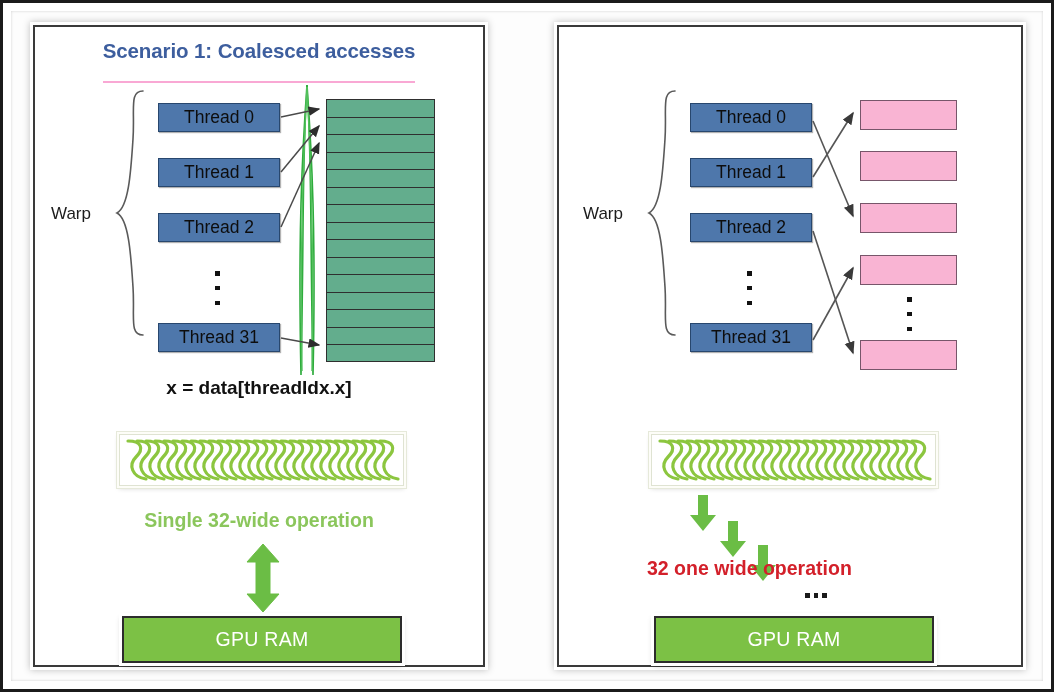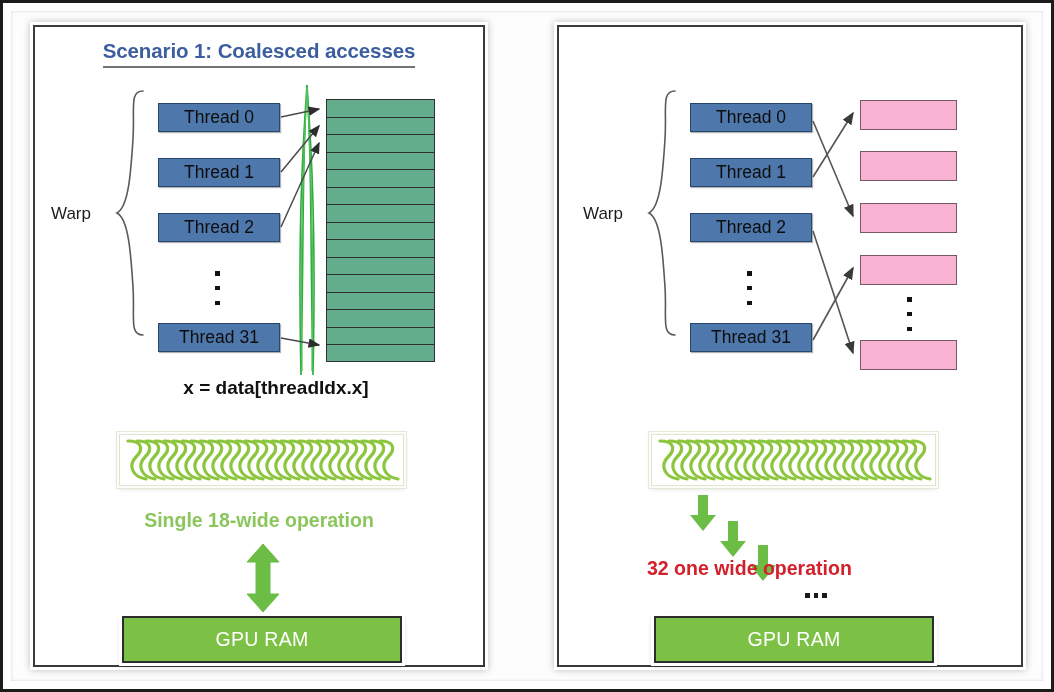--- a/index.html
+++ b/index.html
@@ -33,22 +33,22 @@
   #panel-right{left:546px;width:466px;}
 
   .panel-title{
     position:absolute;top:12px;left:0;width:100%;
     text-align:center;
     font-size:20.5px;font-weight:bold;
     color:#3d5e9e;
     letter-spacing:-0.1px;
   }
   .panel-title span{
-    border-bottom:2px solid #737373;
-    padding-bottom:4px;
+    border-bottom:2px solid #f9a8d4;
+    padding-bottom:19px;
   }
 
   
   .warp-label{
     position:absolute;
     font-size:17px;color:#1c1c1c;
     white-space:nowrap;
   }
   .brace{position:absolute;}
 
@@ -88,21 +88,20 @@
     box-sizing:border-box;
     background:#f9b4d3;
     border:1.6px solid #77566a;
   }
 
   
   .code-text{
     position:absolute;width:100%;left:0;text-align:center;
     font-size:19px;font-weight:bold;color:#111111;
     white-space:nowrap;
-    padding-left:17px;
   }
 
   
   .squiggle-wrap{
     position:absolute;
     box-sizing:border-box;
     background:#ffffff;
     border:1px solid #dfe3d2;
     box-shadow:0 0 0 2px #fdfdf8, 0 0 0 3px #e6e9da, 0 2px 5px rgba(0,0,0,.22);
     overflow:hidden;
@@ -240,21 +239,21 @@
             <path d="M215 6 C229 6 231 14 223 22 C215 30 219 42 233 44"></path>
             <path d="M224 6 C238 6 240 14 232 22 C224 30 228 42 242 44"></path>
             <path d="M233 6 C247 6 249 14 241 22 C233 30 237 42 251 44"></path>
             <path d="M242 6 C256 6 258 14 250 22 C242 30 246 42 260 44"></path>
             <path d="M251 6 C265 6 267 14 259 22 C251 30 255 42 269 44"></path>
             <path d="M260 6 C274 6 276 14 268 22 C260 30 264 42 278 44"></path>
           </g>
         </svg>
       </div>
 
-      <div class="caption green" style="top:482px;">Single 18-wide operation</div>
+      <div class="caption green" style="top:482px;">Single 32-wide operation</div>
 
       <svg style="left:206px;top:517px;" width="44" height="68" viewBox="0 0 44 68">
         <path d="M22 0 L38 18 L29 18 L29 50 L38 50 L22 68 L6 50 L15 50 L15 18 L6 18 Z" fill="#6bbd45" stroke="#6bbd45" stroke-width="1"></path>
       </svg>
 
       <div class="gpu-ram" style="left:87px;top:589px;width:280px;height:47px;">
         <span>GPU RAM</span>
       </div>
     </div>
 

